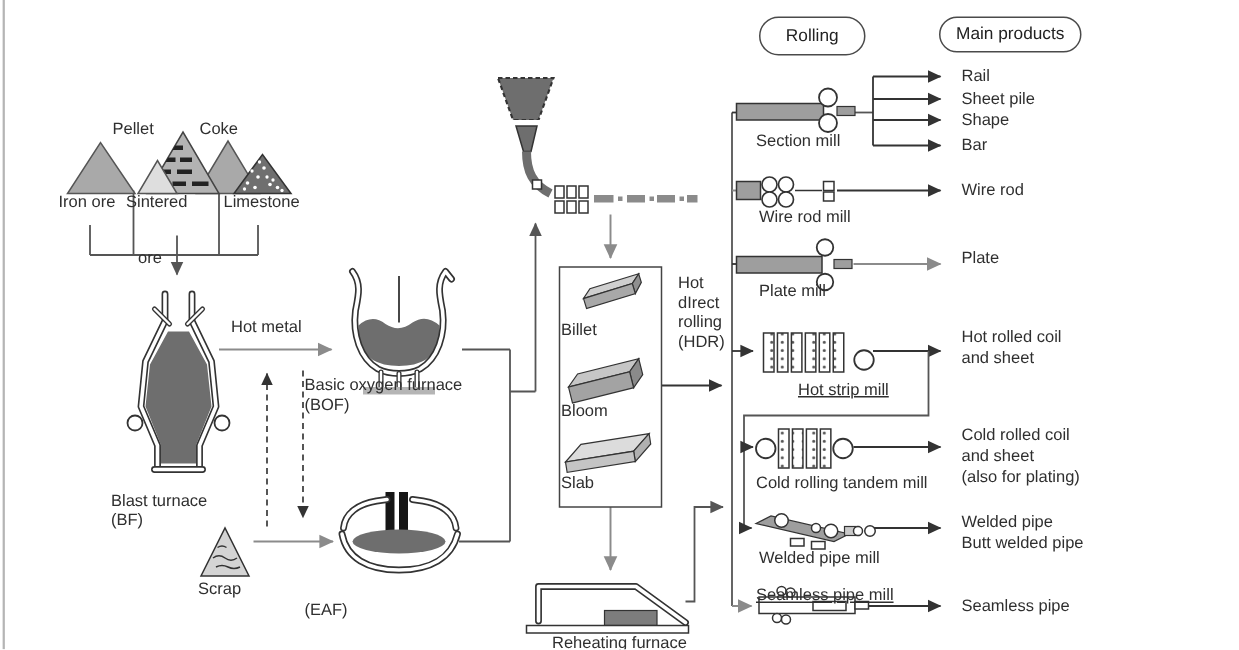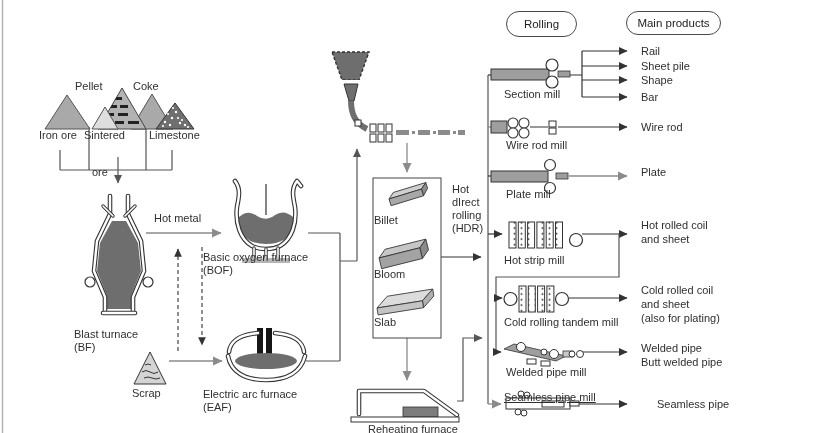--- a/index.html
+++ b/index.html
@@ -308,48 +308,47 @@
 <div class="lbl" style="left:92px;top:142px;margin-top:24px;">ore</div>
 <div class="lbl" style="left:149px;top:129px;">Limestone</div>
 
 <div class="lbl" style="left:154px;top:212px;">Hot metal</div>
 <div class="lbl c" style="left:74px;top:328px;width:90px;">Blast turnace</div>
 <div class="lbl c" style="left:74px;top:341px;width:90px;">(BF)</div>
 <div class="lbl c" style="left:132px;top:387px;width:36px;">Scrap</div>
 
 <div class="lbl c" style="left:203px;top:251px;width:134px;">Basic oxygen furnace</div>
 <div class="lbl c" style="left:203px;top:264px;width:134px;">(BOF)</div>
-<div class="lbl c" style="left:203px;top:388px;width:130px;">Electric arc furnace</div>
 <div class="lbl c" style="left:203px;top:401px;width:130px;">(EAF)</div>
 
 <div class="lbl c" style="left:374px;top:214px;width:66px;">Billet</div>
 <div class="lbl c" style="left:374px;top:268px;width:66px;">Bloom</div>
 <div class="lbl c" style="left:374px;top:316px;width:66px;">Slab</div>
 <div class="lbl" style="left:452px;top:183px;">Hot</div>
 <div class="lbl" style="left:452px;top:196px;">dIrect</div>
 <div class="lbl" style="left:452px;top:209px;">rolling</div>
 <div class="lbl" style="left:452px;top:222px;">(HDR)</div>
 <div class="lbl" style="left:368px;top:423px;">Reheating furnace</div>
 
 <div class="lbl" style="left:504px;top:88px;">Section mill</div>
 <div class="lbl" style="left:506px;top:139px;">Wire rod mill</div>
 <div class="lbl" style="left:506px;top:188px;">Plate mill</div>
-<div class="lbl" style="left:504px;top:254px;">Hot strip mill</div>
+<div class="lbl" style="left:532px;top:254px;text-decoration:underline;">Hot strip mill</div>
 <div class="lbl" style="left:504px;top:316px;">Cold rolling tandem mill</div>
 <div class="lbl" style="left:506px;top:366px;">Welded pipe mill</div>
 <div class="lbl" style="left:504px;top:391px;text-decoration:underline;">Seamless pipe mill</div>
 
 <div class="lbl" style="left:641px;top:45px;">Rail</div>
 <div class="lbl" style="left:641px;top:60px;">Sheet pile</div>
 <div class="lbl" style="left:641px;top:74px;">Shape</div>
 <div class="lbl" style="left:641px;top:91px;">Bar</div>
 <div class="lbl" style="left:641px;top:121px;">Wire rod</div>
 <div class="lbl" style="left:641px;top:166px;">Plate</div>
 <div class="lbl" style="left:641px;top:219px;">Hot rolled coil</div>
 <div class="lbl" style="left:641px;top:233px;">and sheet</div>
 <div class="lbl" style="left:641px;top:284px;">Cold rolled coil</div>
 <div class="lbl" style="left:641px;top:298px;">and sheet</div>
 <div class="lbl" style="left:641px;top:312px;">(also for plating)</div>
 <div class="lbl" style="left:641px;top:342px;">Welded pipe</div>
 <div class="lbl" style="left:641px;top:356px;">Butt welded pipe</div>
-<div class="lbl" style="left:641px;top:398px;margin-left:16px;">Seamless pipe</div>
+<div class="lbl" style="left:641px;top:398px;">Seamless pipe</div>
 
 </div>
 
 </body></html>

